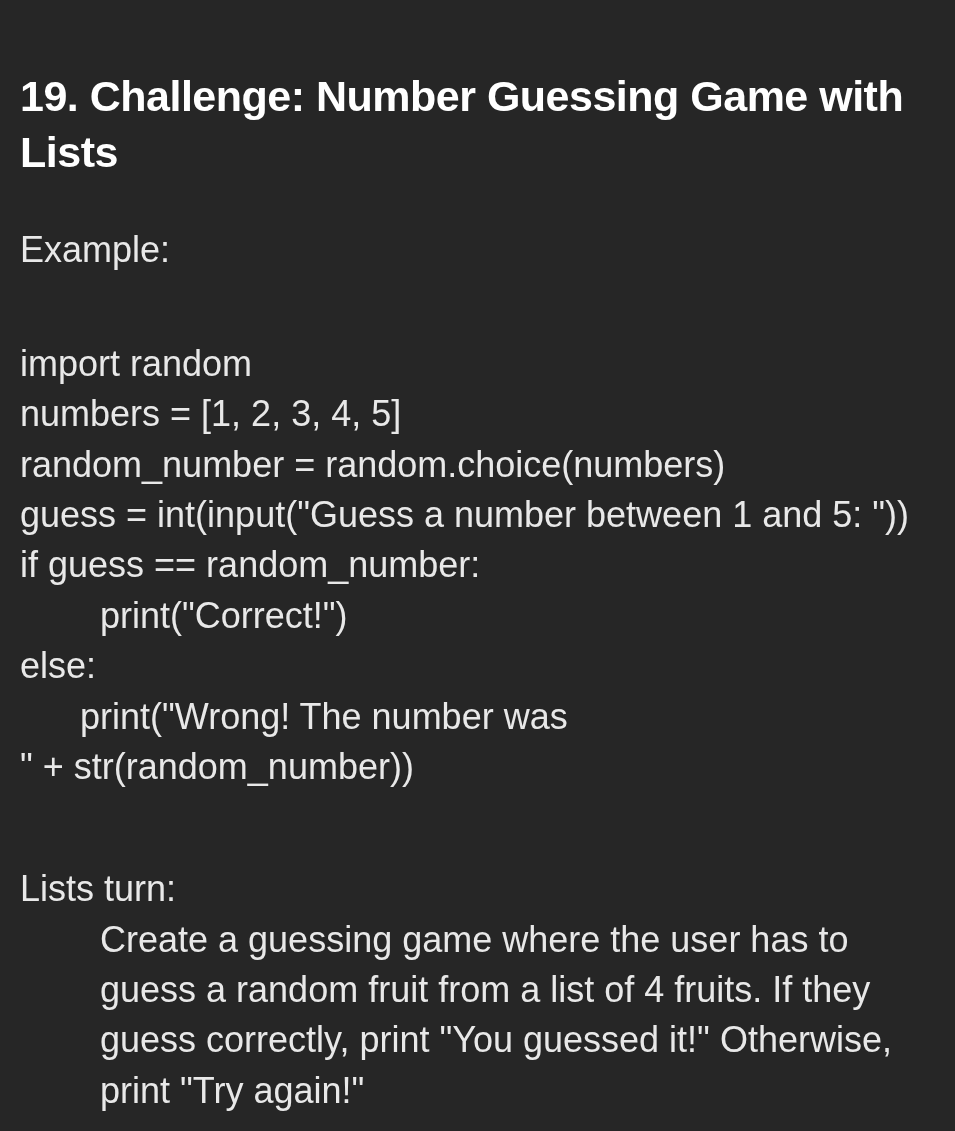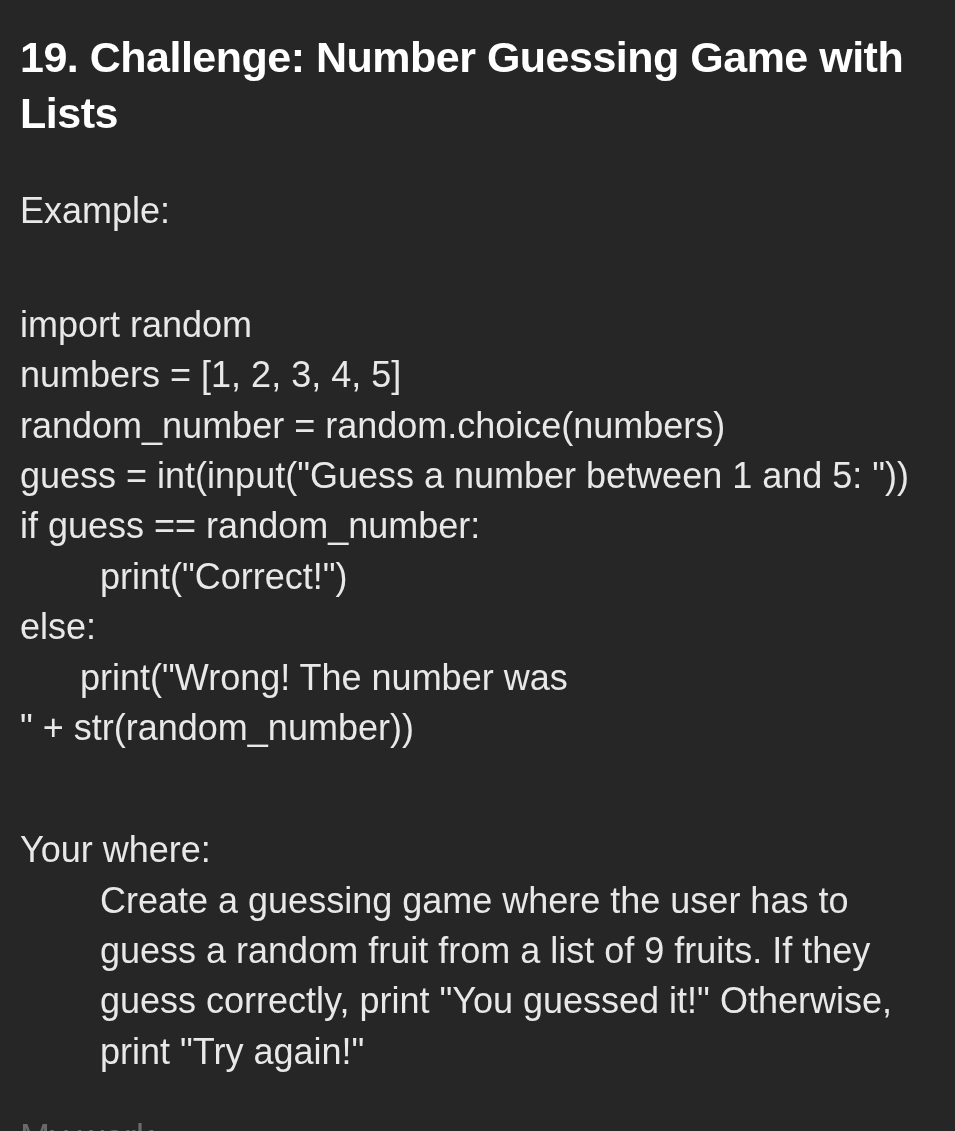--- a/index.html
+++ b/index.html
@@ -16,20 +16,21 @@
       padding: 30px 20px;
       overflow: hidden;
     }
     .title {
       font-size: 43px;
       font-weight: 800;
       color: #ffffff;
       line-height: 1.3;
       letter-spacing: -0.5px;
       margin-bottom: 48px;
+      margin-top: 39px;
     }
     .section-label {
       font-size: 36px;
       color: #e8e8e8;
       font-weight: 400;
       margin-bottom: 68px;
     }
     .code-block {
       font-size: 36px;
       color: #e8e8e8;
@@ -70,17 +71,17 @@
 <div class="code-block">import random
 numbers = [1, 2, 3, 4, 5]
 random_number = random.choice(numbers)
 guess = int(input("Guess a number between 1 and 5: "))
 if guess == random_number:
         print("Correct!")
 else:
       print("Wrong! The number was
 " + str(random_number))</div>
 
-<div class="your-turn-label">Your where:</div>
+<div class="your-turn-label">Lists turn:</div>
 
-<div class="task-description">Create a guessing game where the user has to guess a random fruit from a list of 9 fruits. If they guess correctly, print "You guessed it!" Otherwise, print "Try again!"</div>
+<div class="task-description">Create a guessing game where the user has to guess a random fruit from a list of 4 fruits. If they guess correctly, print "You guessed it!" Otherwise, print "Try again!"</div>
 
 <div class="my-work">My work</div>
 
 </body></html>

